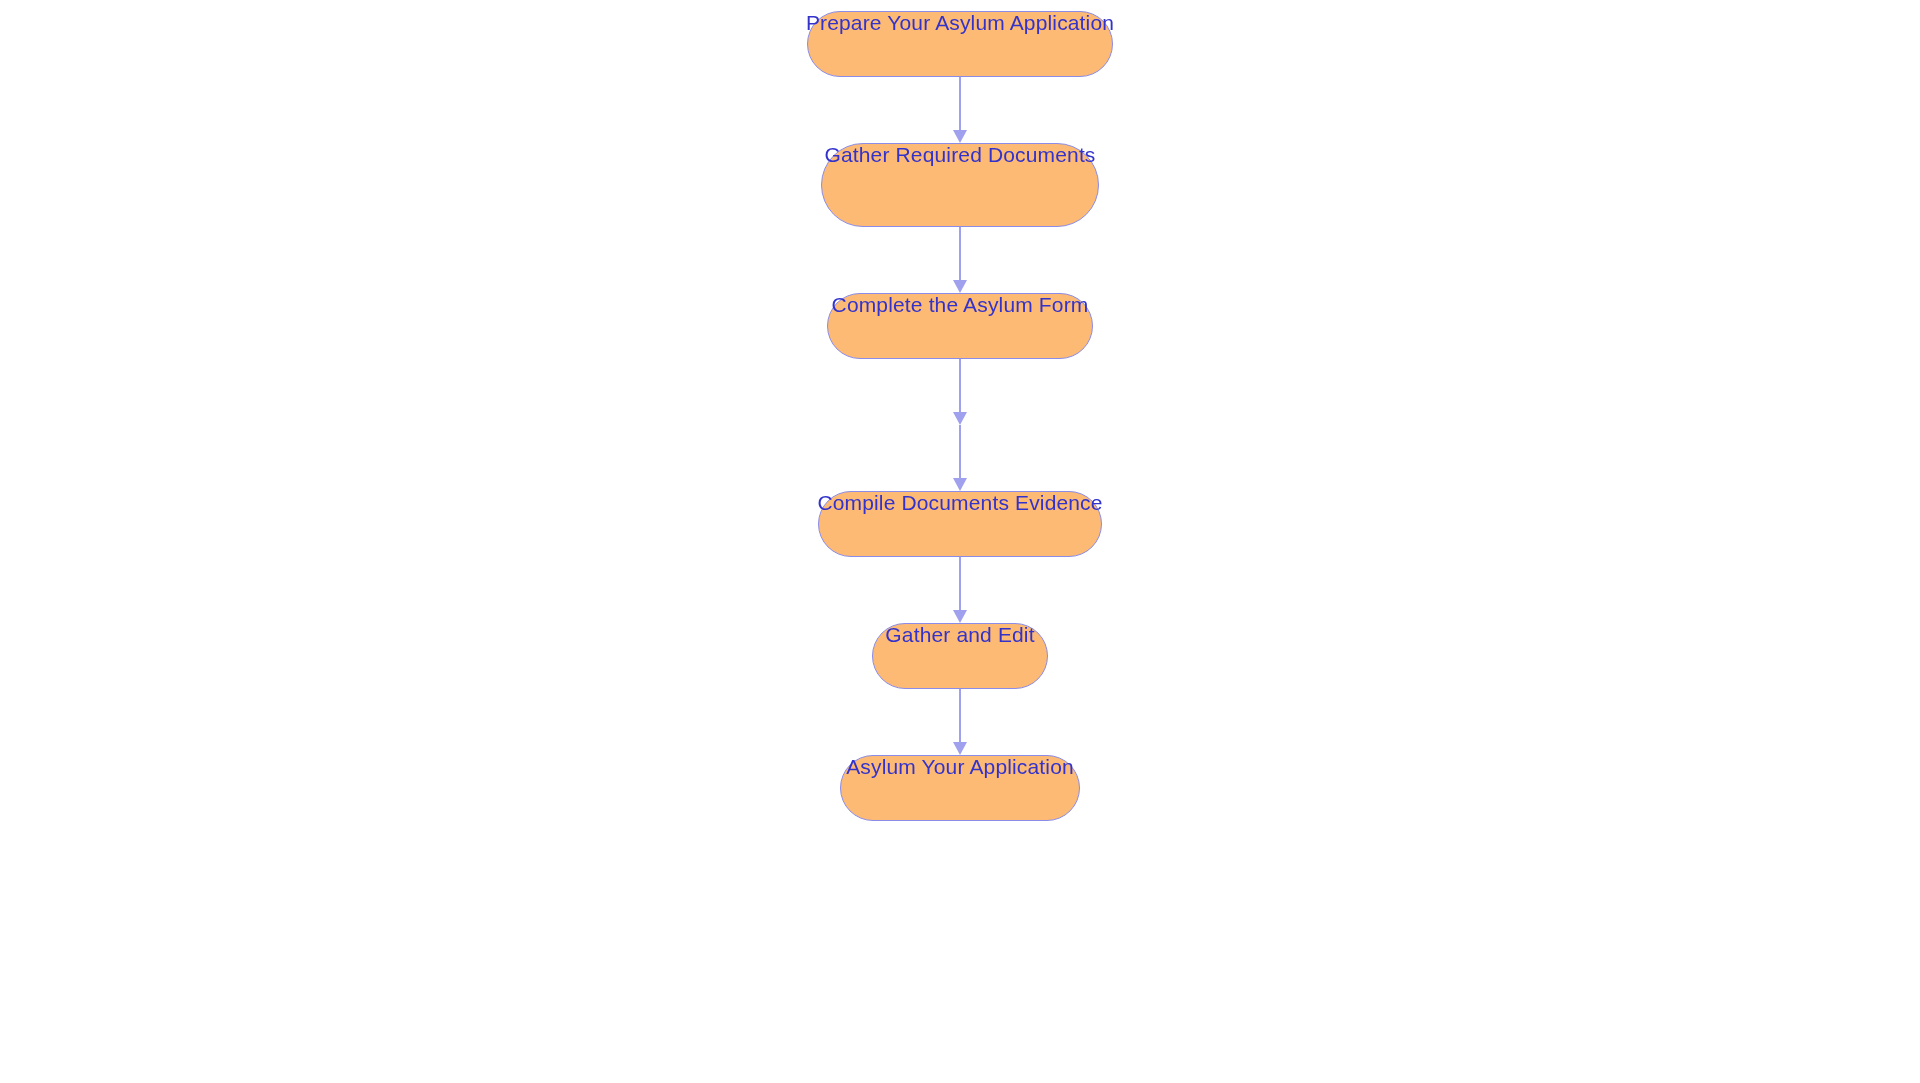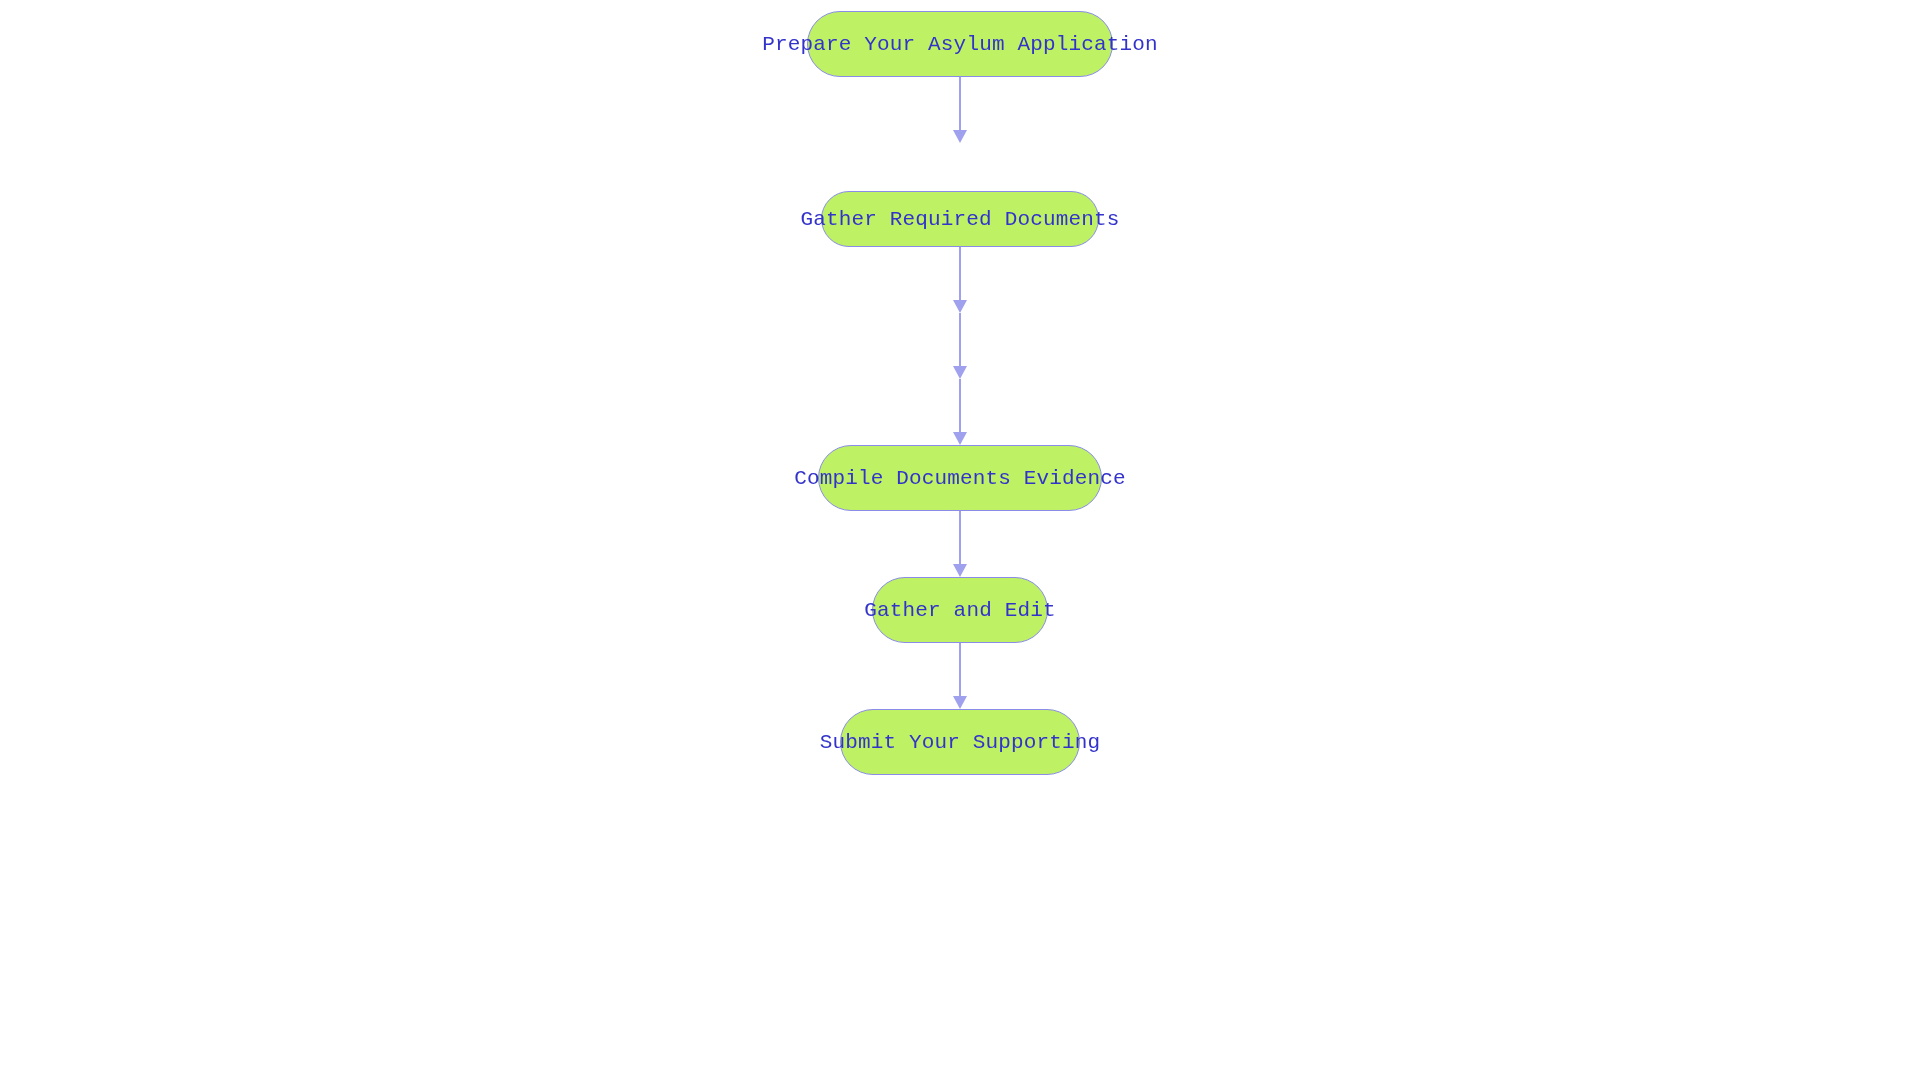--- a/index.html
+++ b/index.html
@@ -28,32 +28,30 @@
     width: 1920px;
     height: 1083px;
     display: flex;
     flex-direction: column;
     align-items: center;
   }
 
   .node {
     box-sizing: border-box;
     display: flex;
-    align-items: center;
     justify-content: center;
-    background: #bef264;
+    background: #fdba74;
     border: 1.6px solid #8a8ce8;
     border-radius: 999px;
     color: #3333cc;
     font-size: 21px;
     font-weight: 400;
     letter-spacing: 0.15px;
     white-space: nowrap;
     line-height: 1;
-    font-family: Liberation Mono, monospace;
   }
 
   .node-label {
     display: block;
     padding: 0 4px;
     color: #3333cc;
   }
 
   .connector {
     position: relative;
@@ -87,29 +85,32 @@
 
     <div class="node" style="width:306px;height:66px;margin-top:11px;">
       <span class="node-label">Prepare Your Asylum Application</span>
     </div>
 
     <div class="connector" style="height:66px;">
       <div class="connector-line"></div>
       <div class="connector-head"></div>
     </div>
 
-    <div class="node" style="width:278px;height:56px;margin-top:48px;">
+    <div class="node" style="width:278px;height:84px;">
       <span class="node-label">Gather Required Documents</span>
     </div>
 
     <div class="connector" style="height:66px;">
       <div class="connector-line"></div>
       <div class="connector-head"></div>
     </div>
 
+    <div class="node" style="width:266px;height:66px;">
+      <span class="node-label">Complete the Asylum Form</span>
+    </div>
 
     <div class="connector" style="height:66px;">
       <div class="connector-line"></div>
       <div class="connector-head"></div>
     </div>
 
 
     <div class="connector" style="height:66px;">
       <div class="connector-line"></div>
       <div class="connector-head"></div>
@@ -127,17 +128,17 @@
     <div class="node" style="width:176px;height:66px;">
       <span class="node-label">Gather and Edit</span>
     </div>
 
     <div class="connector" style="height:66px;">
       <div class="connector-line"></div>
       <div class="connector-head"></div>
     </div>
 
     <div class="node" style="width:240px;height:66px;">
-      <span class="node-label">Submit Your Supporting</span>
+      <span class="node-label">Asylum Your Application</span>
     </div>
 
   </div>
 </div>
 
 </body></html>

